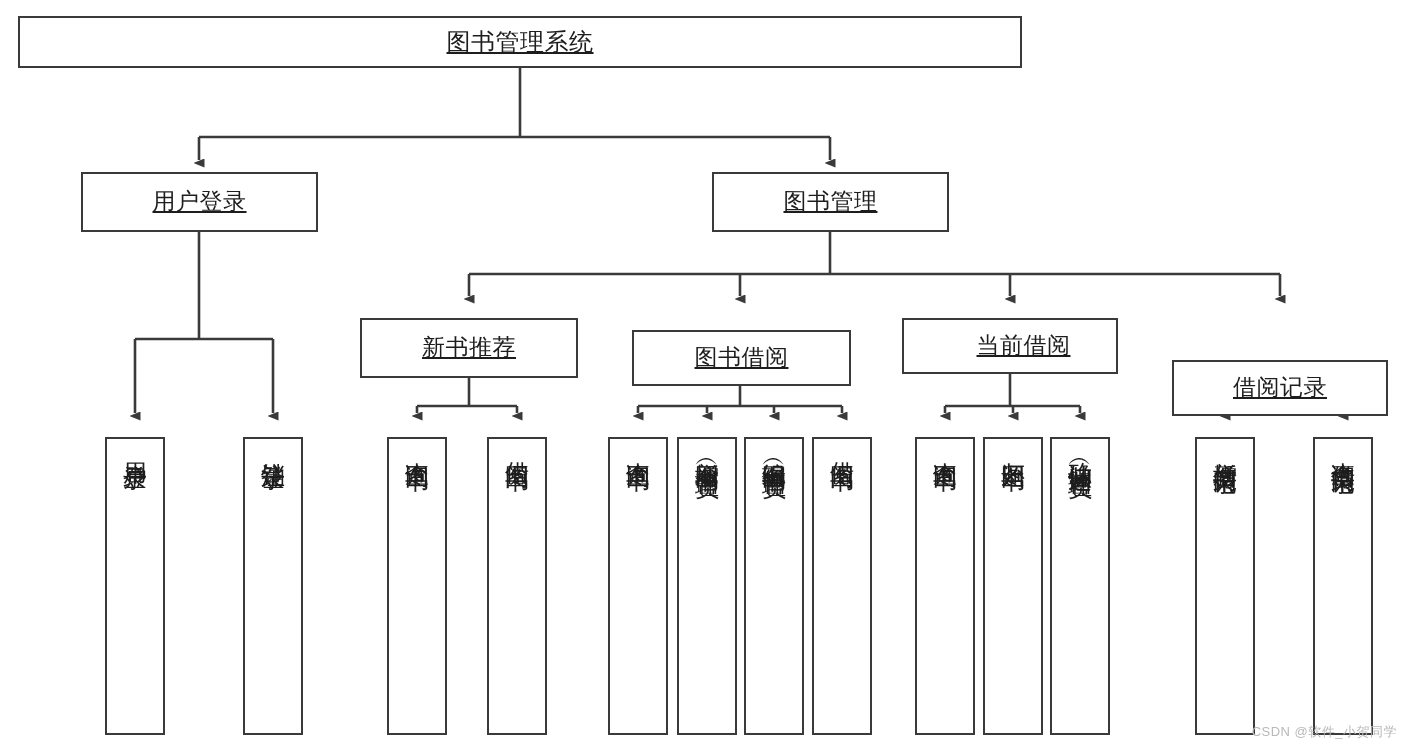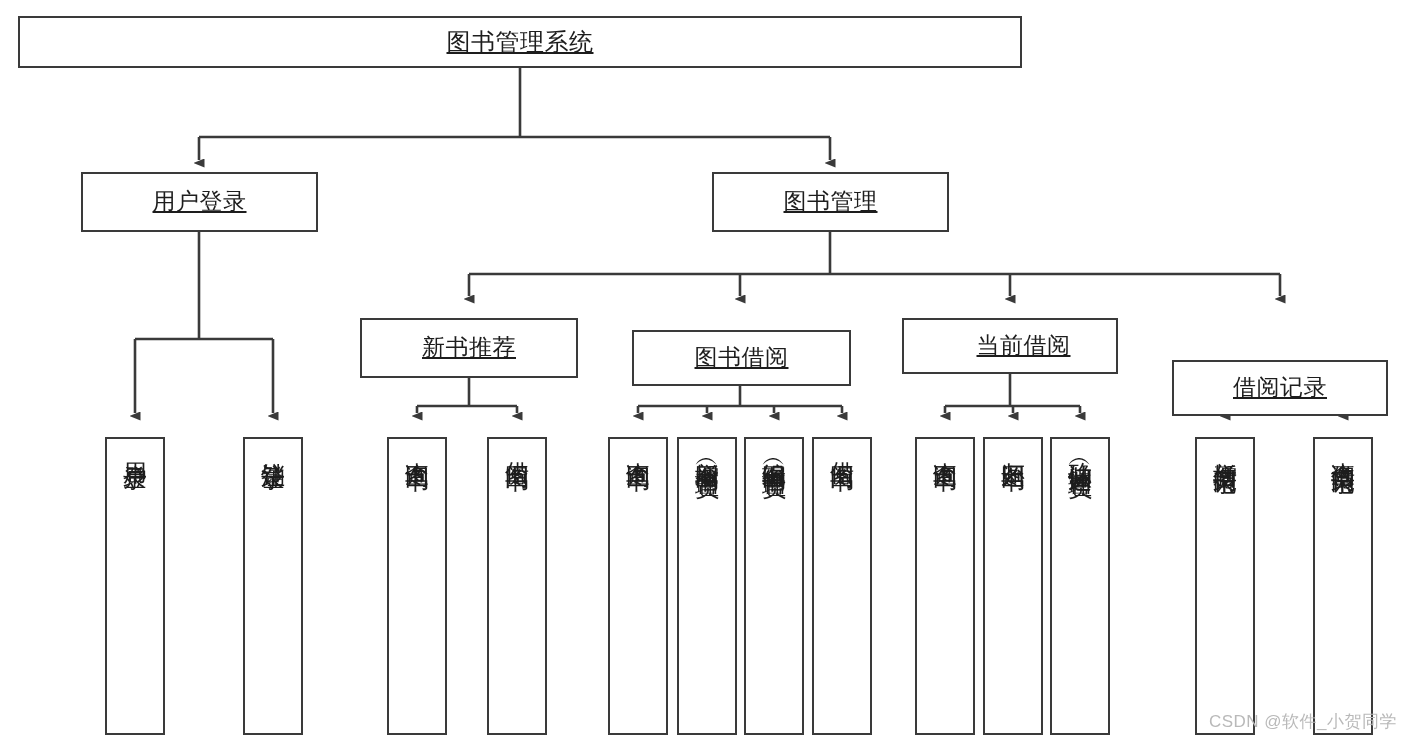--- a/index.html
+++ b/index.html
@@ -60,22 +60,22 @@
   .node-box.vert .node-label {
     writing-mode: vertical-rl;
     text-orientation: upright;
     font-size: 24px;
     letter-spacing: 2px;
     line-height: 1;
   }
   #watermark {
     position: absolute;
     right: 8px;
-    bottom: 14px;
-    font-size: 17px;
+    bottom: 6px;
+    font-size: 13px;
     color: #b9b9b9;
     letter-spacing: 0.5px;
     z-index: 3;
     white-space: pre;
     margin-top: 6px;
   }
 </style>
 </head>
 <body>
 

